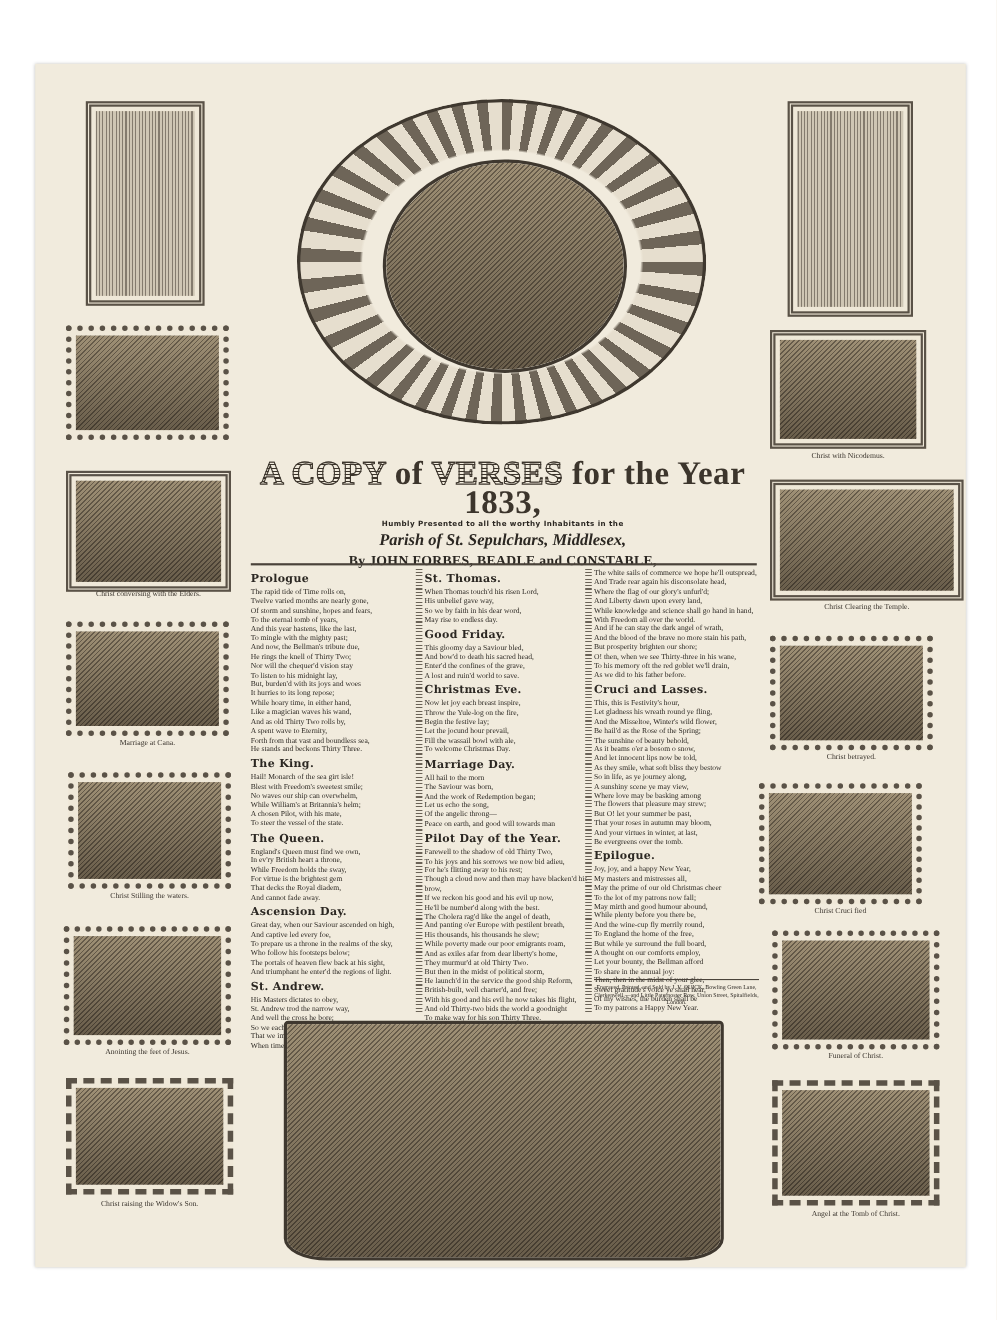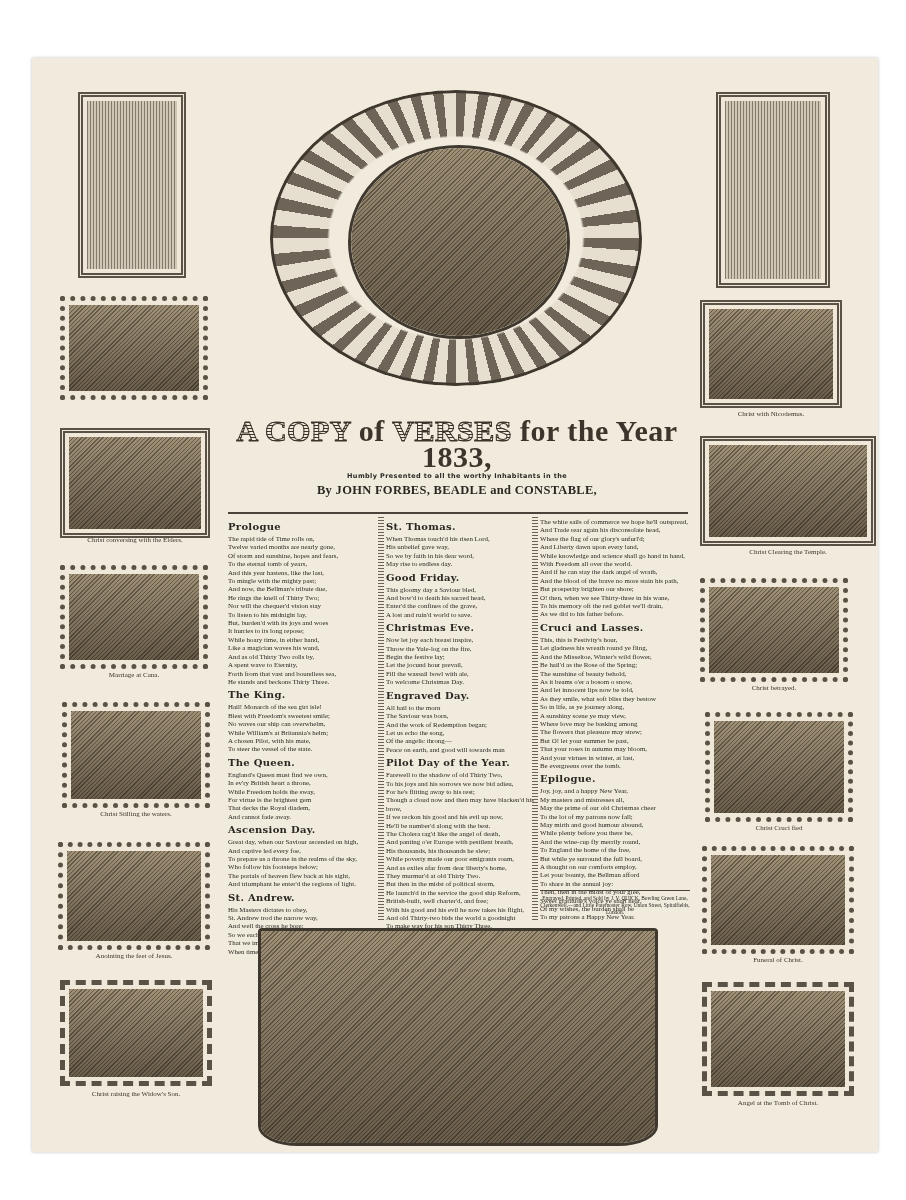--- a/index.html
+++ b/index.html
@@ -100,21 +100,21 @@
       <div class="scene"></div>
     </div>
   <div class="cap" style="top:112px;">Christ Clearing the Temple.</div>
 </div>
 <div class="pic" style="left:700px;top:578px;width:148px;height:120px;">
   <div class="frame dots" style="height:104px;">
       <div class="scene"></div>
     </div>
   <div class="cap" style="top:106px;">Christ betrayed.</div>
 </div>
-<div class="pic" style="left:705px;top:712px;width:148px;height:126px;font-family:Liberation Serif, serif;">
+<div class="pic" style="left:690px;top:712px;width:148px;height:126px;font-family:Liberation Serif, serif;">
   <div class="frame dots" style="height:110px;">
       <div class="scene"></div>
     </div>
   <div class="cap" style="top:112px;">Christ Cruci fied</div>
 </div>
 <div class="pic" style="left:702px;top:846px;width:152px;height:124px;">
   <div class="frame dots" style="height:108px;">
       <div class="scene"></div>
     </div>
   <div class="cap" style="top:110px;">Funeral of Christ.</div>
@@ -127,20 +127,21 @@
 </div>
 
 <div class="oval"></div>
 <div class="oval-inner">
     <div class="scene"></div>
   </div>
 
 <div class="title">
   <div class="t1"><span class="outline">A COPY</span><span> of </span><span class="outline">VERSES</span><span> for the Year 1833,</span></div>
   <div class="t2">Humbly Presented to all the worthy Inhabitants in the</div>
+  <div class="t3">Parish of St. Sepulchars, Middlesex,</div>
   <div class="t4">By JOHN FORBES, BEADLE and CONSTABLE,</div>
 </div>
 <div class="rule" style="top:512px;"></div>
 
 <div class="col" style="left:228px;">
   <h3>Prologue</h3>
   <p>The rapid tide of Time rolls on,
 Twelve varied months are nearly gone,
 Of storm and sunshine, hopes and fears,
 To the eternal tomb of years,
@@ -200,21 +201,21 @@
 And bow'd to death his sacred head,
 Enter'd the confines of the grave,
 A lost and ruin'd world to save.</p>
   <h3>Christmas Eve.</h3>
   <p>Now let joy each breast inspire,
 Throw the Yule-log on the fire,
 Begin the festive lay;
 Let the jocund hour prevail,
 Fill the wassail bowl with ale,
 To welcome Christmas Day.</p>
-  <h3>Engraved Day.</h3>
+  <h3>Marriage Day.</h3>
   <p>All hail to the morn
 The Saviour was born,
 And the work of Redemption began;
 Let us echo the song,
 Of the angelic throng—
 Peace on earth, and good will towards man</p>
   <h3>Pilot Day of the Year.</h3>
   <p>Farewell to the shadow of old Thirty Two,
 To his joys and his sorrows we now bid adieu,
 For he's flitting away to his rest;

